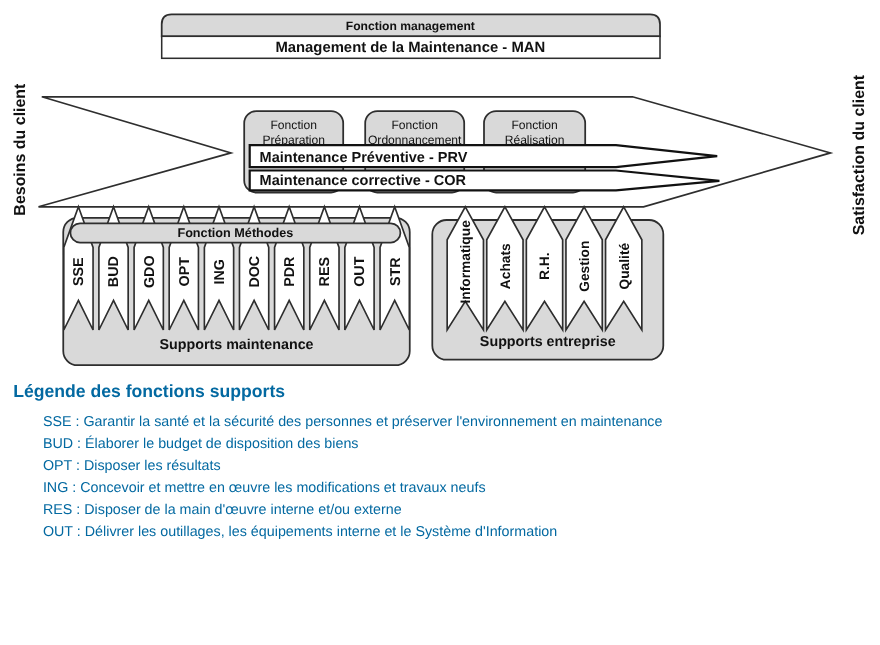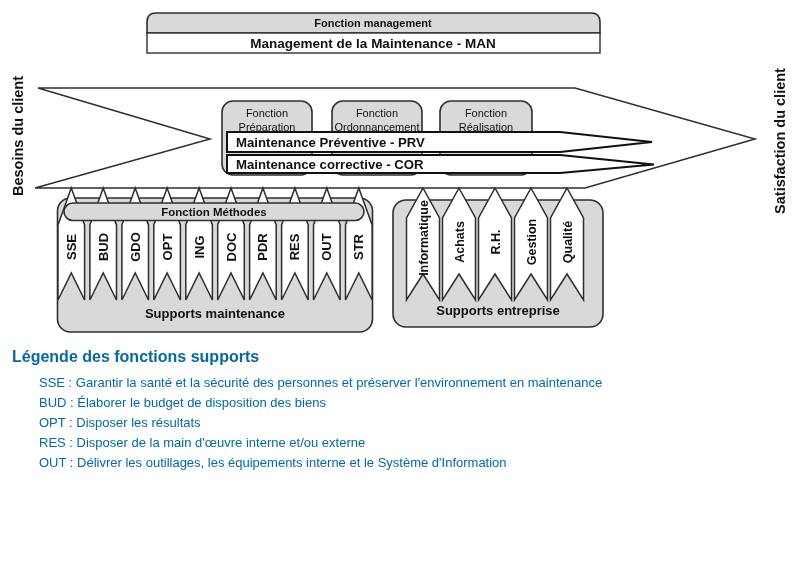--- a/index.html
+++ b/index.html
@@ -87,18 +87,19 @@
     <text class="t b" x="18" y="136" dy="5" font-size="14.5" text-anchor="middle" transform="rotate(-90 18 136)">Besoins du client</text>
     <text class="t b" x="780" y="141" dy="5" font-size="14.5" text-anchor="middle" transform="rotate(-90 780 141)">Satisfaction du client</text>
   </svg>
 
   <div class="legend">
     <div class="legend-title">Légende des fonctions supports</div>
     <div class="legend-items">
       <div class="legend-row">SSE : Garantir la santé et la sécurité des personnes et préserver l'environnement en maintenance</div>
       <div class="legend-row">BUD : Élaborer le budget de disposition des biens</div>
       <div class="legend-row">OPT : Disposer les résultats</div>
+      <div class="legend-row">ING :  Concevoir et mettre en œuvre les modifications et travaux neufs</div>
       <div class="legend-row">RES : Disposer de la main d'œuvre interne et/ou externe</div>
       <div class="legend-row">OUT : Délivrer les outillages, les équipements interne et le Système d'Information</div>
     </div>
   </div>
 
 </div>
 
 </body></html>

